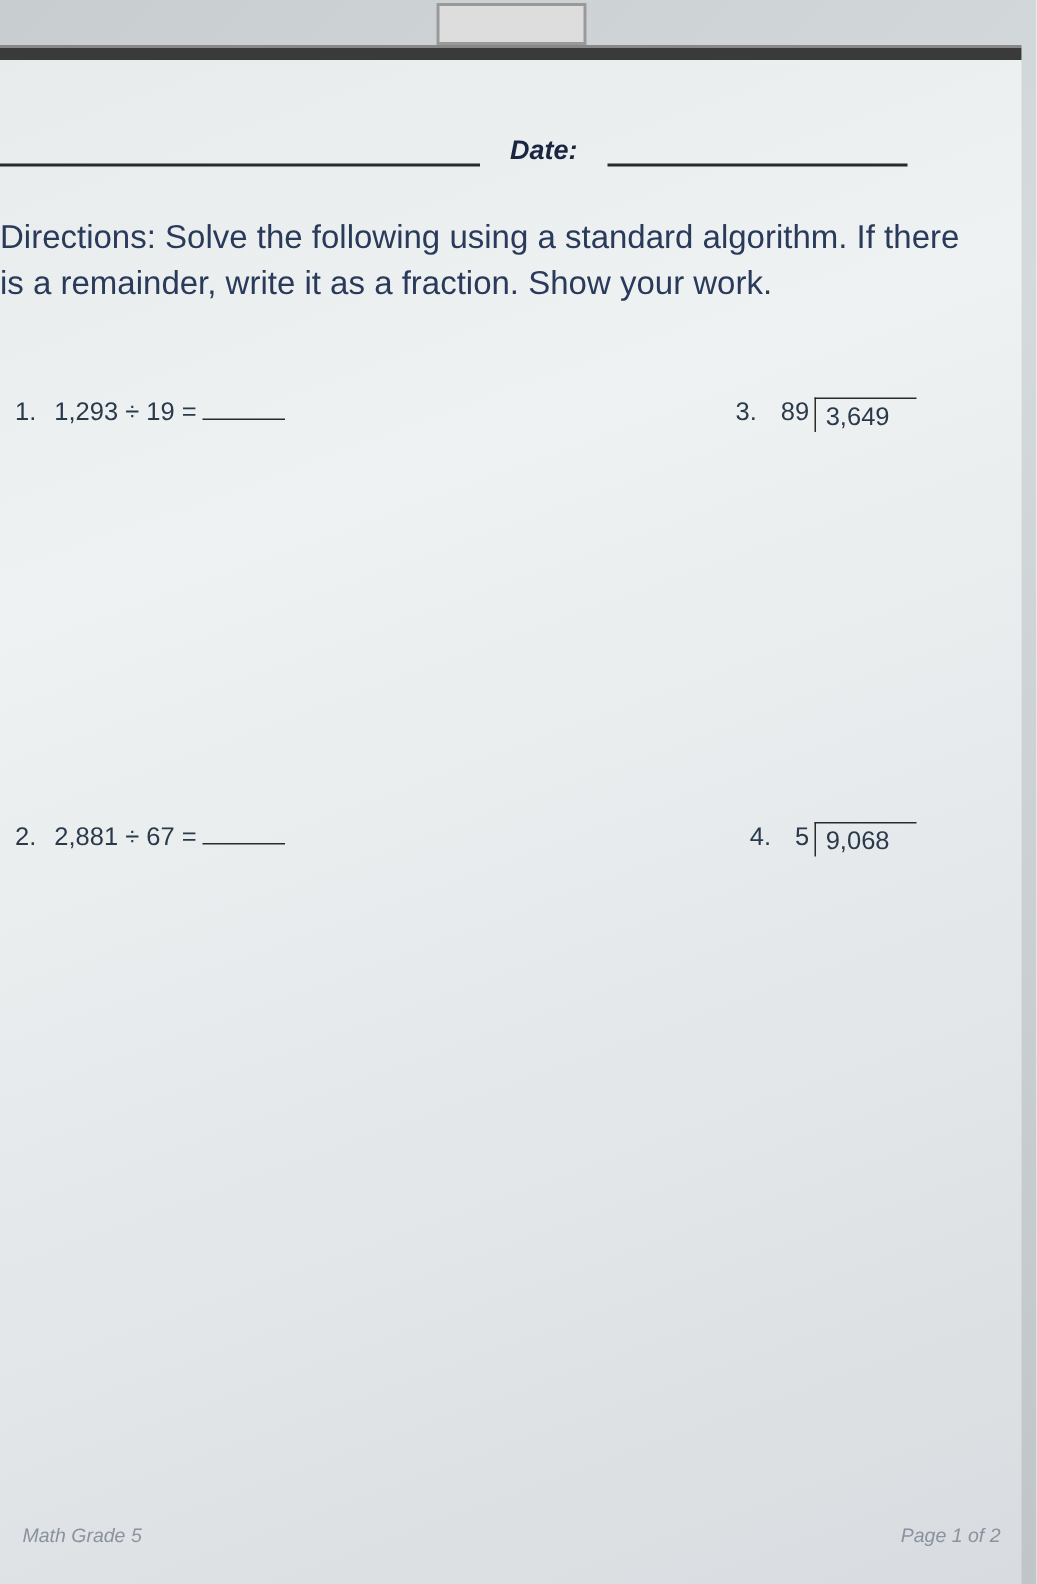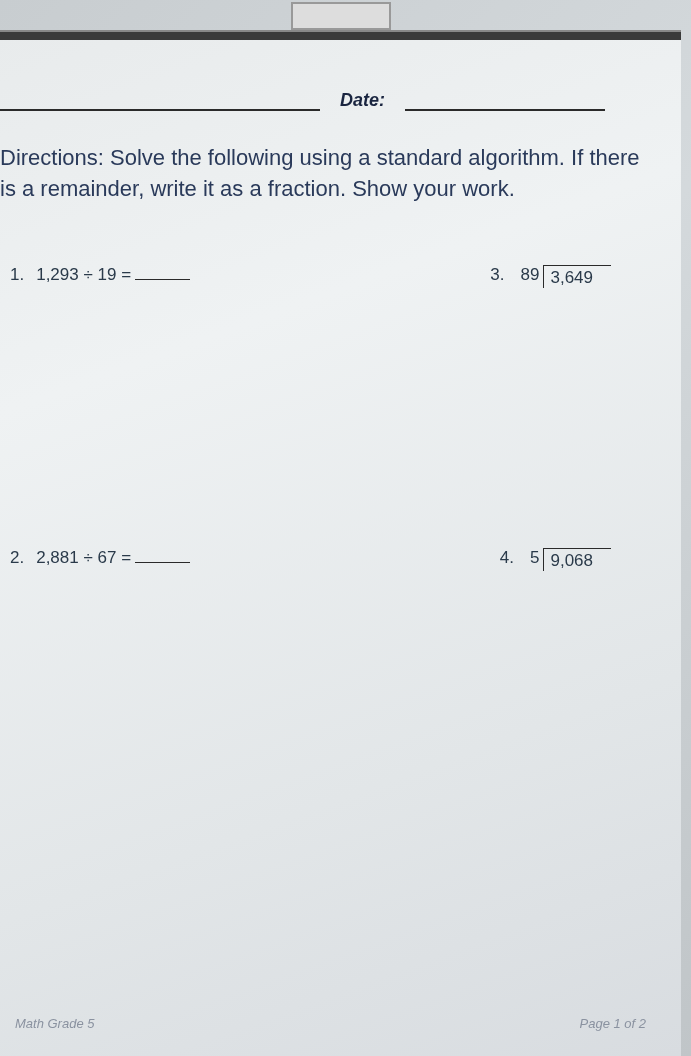--- a/index.html
+++ b/index.html
@@ -125,21 +125,21 @@
       width: 6px;
       border-left: 1.5px solid #2a2a2a;
       border-radius: 0 0 0 8px;
       transform: skewX(-15deg);
       display: none;
     }
     .footer {
       position: absolute;
       bottom: 25px;
       left: 15px;
-      right: 35px;
+      right: 14px;
       display: flex;
       justify-content: space-between;
       color: #8a92a0;
       font-size: 13px;
       font-style: italic;
     }
     .problem-right { margin-right: 40px; }
   </style>
 </head>
 <body>

